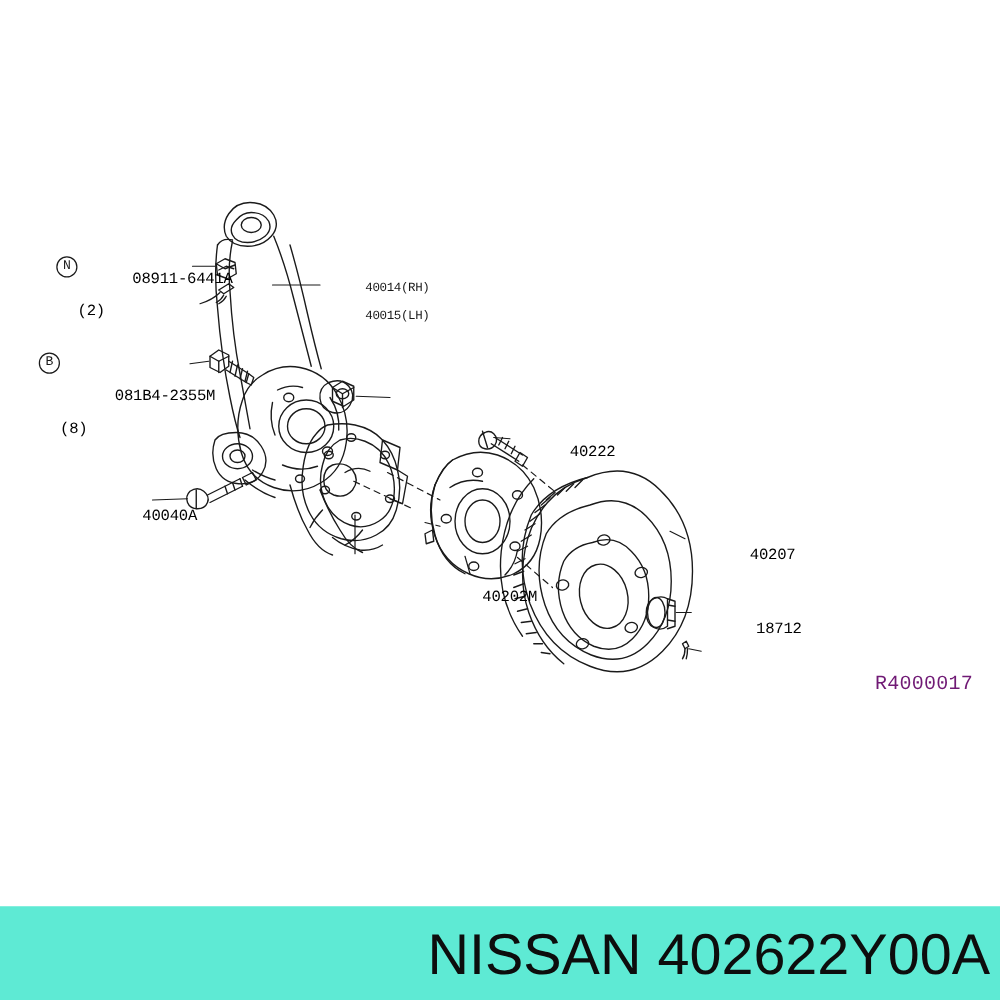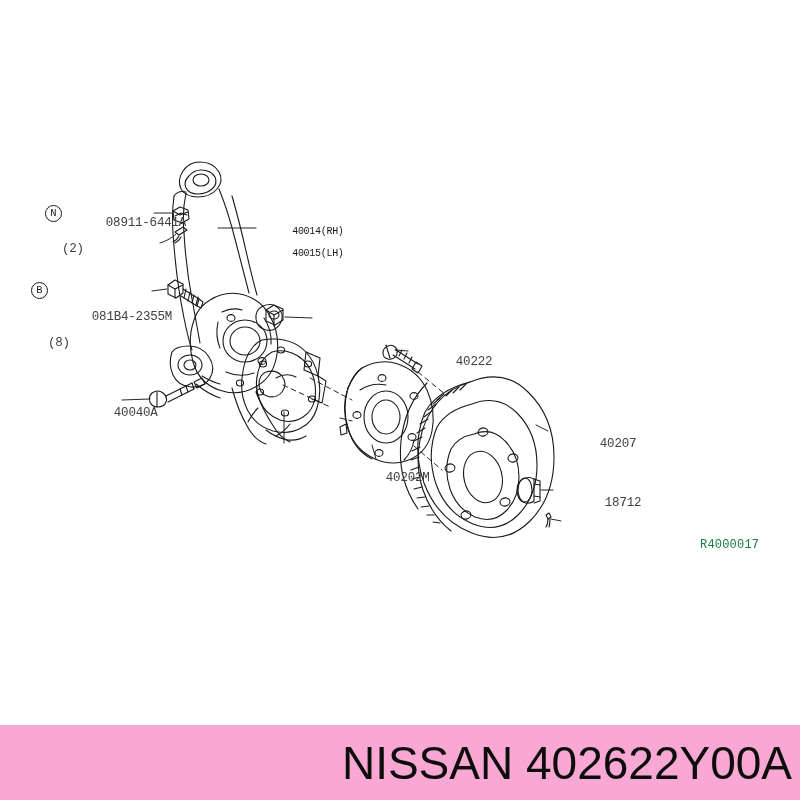--- a/index.html
+++ b/index.html
@@ -30,21 +30,21 @@
     height: 725px;
     display: block;
   }
 
   
   .callout {
     position: absolute;
     font-family: "Liberation Mono", monospace;
     font-size: 12.5px;
     line-height: 13px;
-    color: #404040;
+    color: #000000;
     letter-spacing: -0.2px;
     white-space: pre;
     user-select: none;
   }
   .callout .sub {
     display: block;
     font-size: 12.5px;
     letter-spacing: -0.2px;
   }
 
@@ -69,34 +69,34 @@
     font-family: "Liberation Mono", monospace;
     font-size: 10.5px;
     line-height: 14px;
     text-align: center;
     color: #1a1a1a;
   }
 
   .refcode {
     position: absolute;
     font-family: "Liberation Mono", monospace;
-    font-size: 12px;
-    color: #15803d;
+    font-size: 16px;
+    color: #701a75;
     letter-spacing: 0.2px;
     white-space: pre;
   }
 
   
   #footer {
     position: absolute;
     left: 0;
     top: 725px;
     width: 800px;
     height: 75px;
-    background: #f9a8d4;
+    background: #5eead4;
   }
   #footer-text {
     position: absolute;
     right: 8px;
     top: 0;
     height: 75px;
     display: flex;
     align-items: center;
     font-family: "Liberation Sans", sans-serif;
     font-size: 46px;

